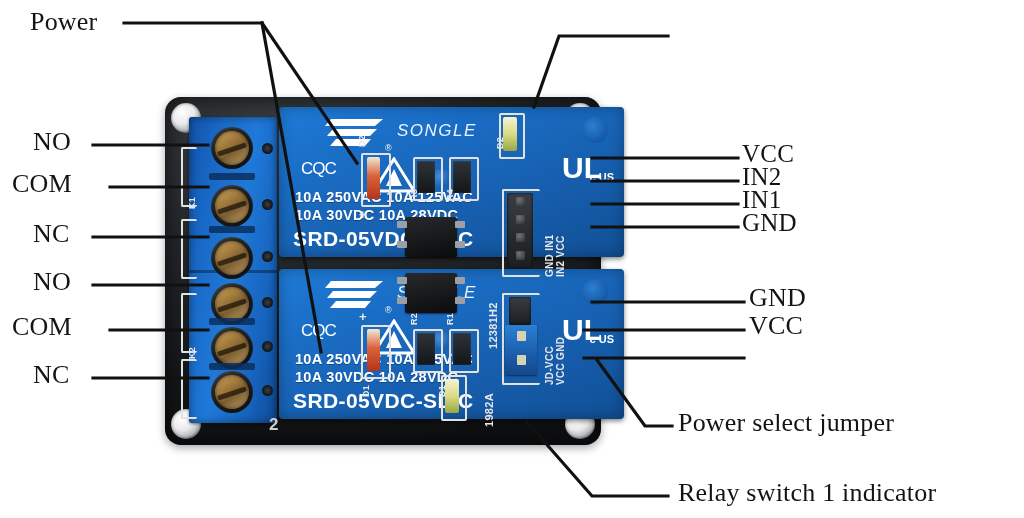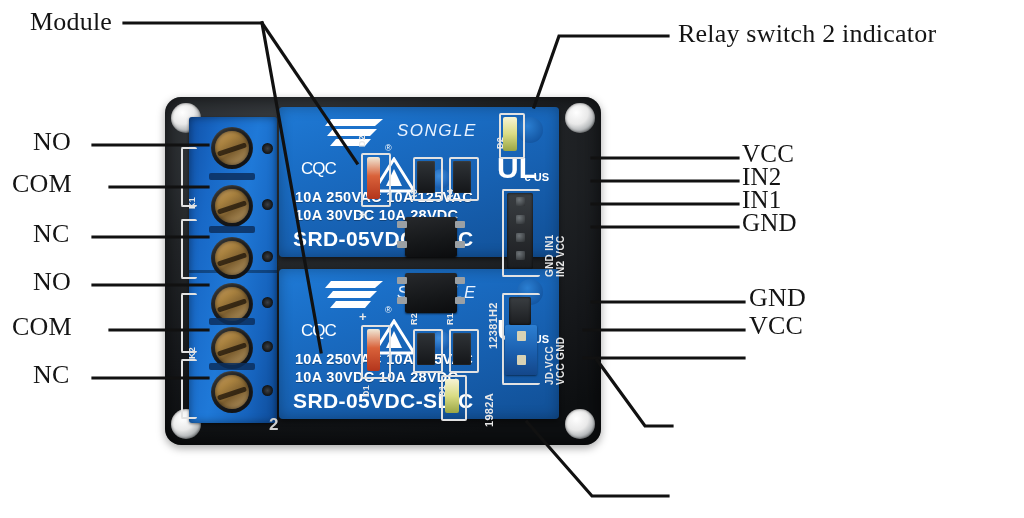--- a/index.html
+++ b/index.html
@@ -41,21 +41,21 @@
   .screw i{position:absolute;left:4px;top:4px;right:4px;bottom:4px;border-radius:50%;
     background:linear-gradient(145deg,#c89a5a 0%,#a87f45 30%,#8d6a38 55%,#b9record 100%);
     background:linear-gradient(145deg,#caa063 0%,#a8813f 32%,#7d5f30 58%,#c0a06b 100%);
     box-shadow:inset 0 0 4px rgba(0,0,0,.55);}
   .screw i:before{content:"";position:absolute;left:2px;right:2px;top:46%;height:5px;
     background:rgba(30,20,10,.75);transform:rotate(-18deg);border-radius:2px;}
   .slot{position:absolute;width:46px;height:7px;background:#0c2f5e;border-radius:2px;opacity:.85;}
   .pad{position:absolute;width:11px;height:11px;border-radius:50%;
     background:radial-gradient(circle,#3c4045 0%,#101214 70%);}
   
-  .relay{position:absolute;width:280px;height:150px;border-radius:4px;
+  .relay{position:absolute;width:345px;height:150px;border-radius:4px;
     background:linear-gradient(160deg,#1f7ad6 0%,#1a6ec6 26%,#1761b2 58%,#114f95 100%);
     box-shadow:inset 0 0 14px rgba(0,0,0,.3), 0 2px 5px rgba(0,0,0,.5);
     color:#fff;font-family:"Liberation Sans","DejaVu Sans",sans-serif;overflow:hidden;}
   .relay .sg{position:absolute;left:46px;top:8px;width:64px;height:34px;}
   .relay .sgname{position:absolute;left:118px;top:14px;font-style:italic;font-size:17px;
     letter-spacing:1.5px;color:#eaf3ff;}
   .relay .reg{position:absolute;font-size:9px;}
   .relay .cqc{position:absolute;left:22px;top:52px;font-size:17px;letter-spacing:-1px;}
   .relay .dot{position:absolute;width:20px;height:20px;border-radius:50%;
     background:radial-gradient(circle at 40% 35%,#3f8ede 0%,#1e63b4 60%,#134c90 100%);}
@@ -285,33 +285,34 @@
       <path d="M592 302 L744 302"></path>
       <path d="M584 330 L744 330"></path>
       <path d="M584 358 L744 358"></path>
 
       <path d="M597 360 L645 426 L672 426"></path>
 
       <path d="M527 422 L592 496 L668 496"></path>
     </g>
   </svg>
 
-  <div class="lbl" style="left:30px;top:9px;">Module</div>
-
-  <div class="lbl" style="left:678px;top:21px;">Relay switch 2 indicator</div>
+  <div class="lbl" style="left:30px;top:9px;">Power</div>
+
 
   <div class="lbl" style="left:33px;top:129px;">NO</div>
   <div class="lbl" style="left:12px;top:171px;">COM</div>
   <div class="lbl" style="left:33px;top:221px;">NC</div>
   <div class="lbl" style="left:33px;top:269px;">NO</div>
   <div class="lbl" style="left:12px;top:314px;">COM</div>
   <div class="lbl" style="left:33px;top:362px;">NC</div>
 
   <div class="lbl sm" style="left:742px;top:141px;">VCC</div>
   <div class="lbl sm" style="left:742px;top:164px;">IN2</div>
   <div class="lbl sm" style="left:742px;top:187px;">IN1</div>
   <div class="lbl sm" style="left:742px;top:210px;">GND</div>
 
   <div class="lbl" style="left:749px;top:285px;">GND</div>
   <div class="lbl" style="left:749px;top:313px;">VCC</div>
 
+  <div class="lbl" style="left:678px;top:410px;">Power select jumper</div>
+  <div class="lbl" style="left:678px;top:480px;">Relay switch 1 indicator</div>
 
 </div>
 
 </body></html>

